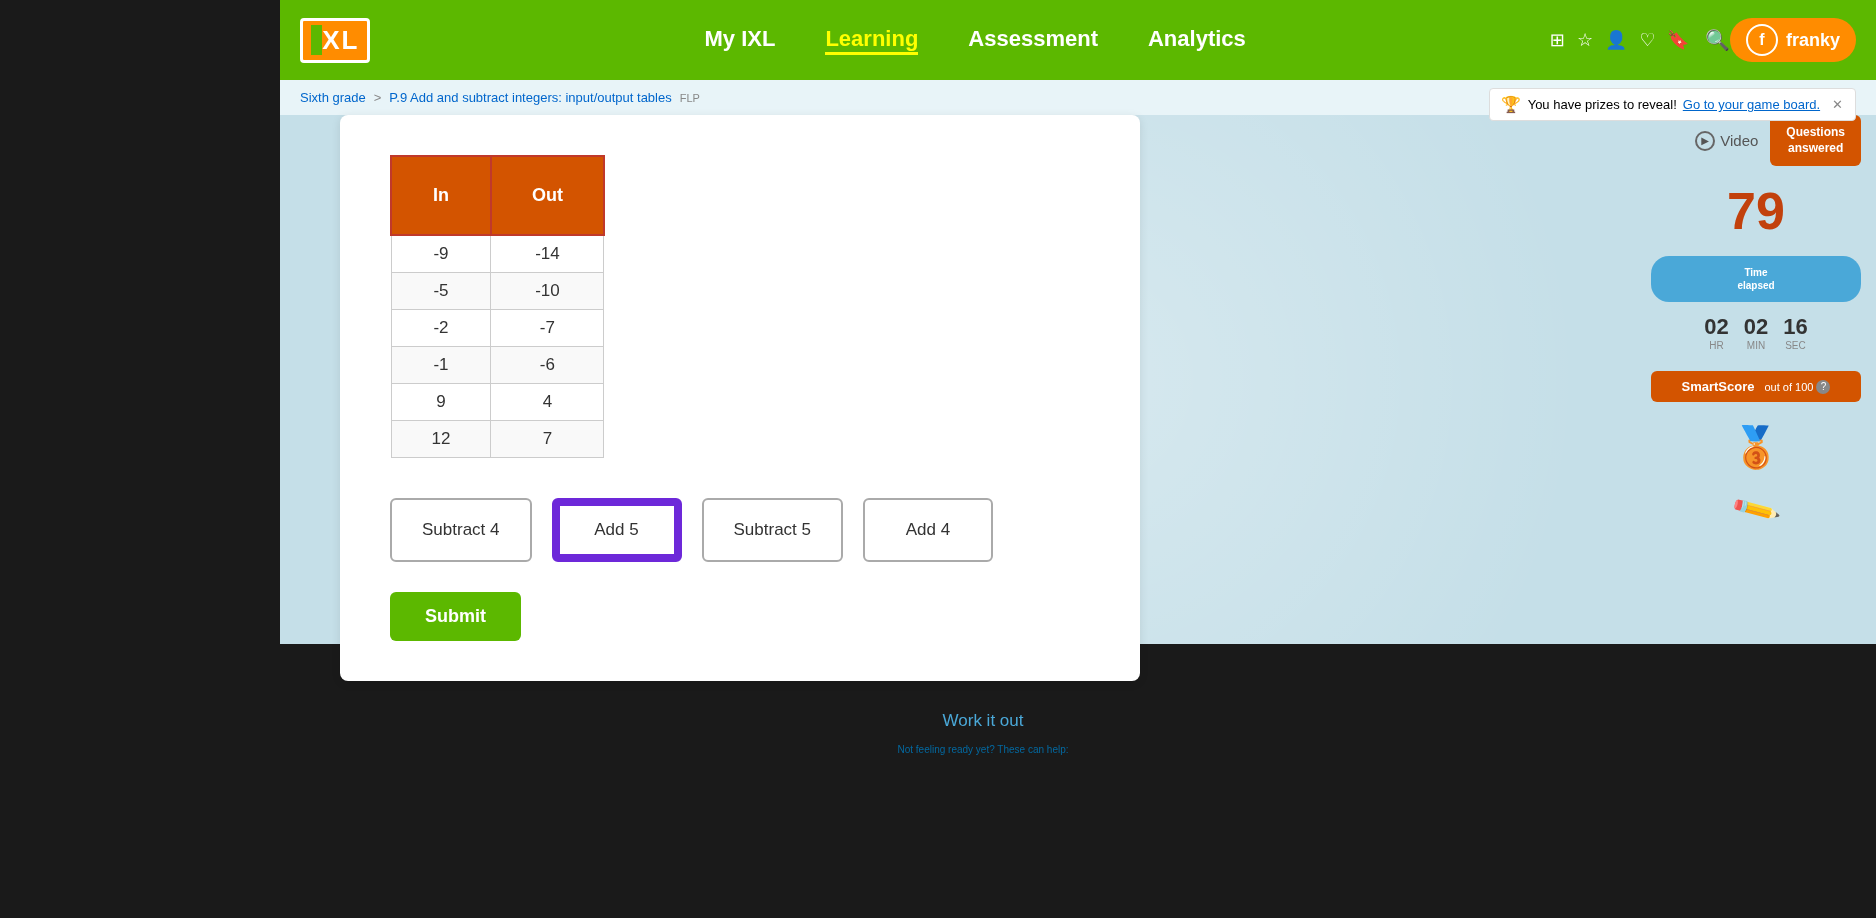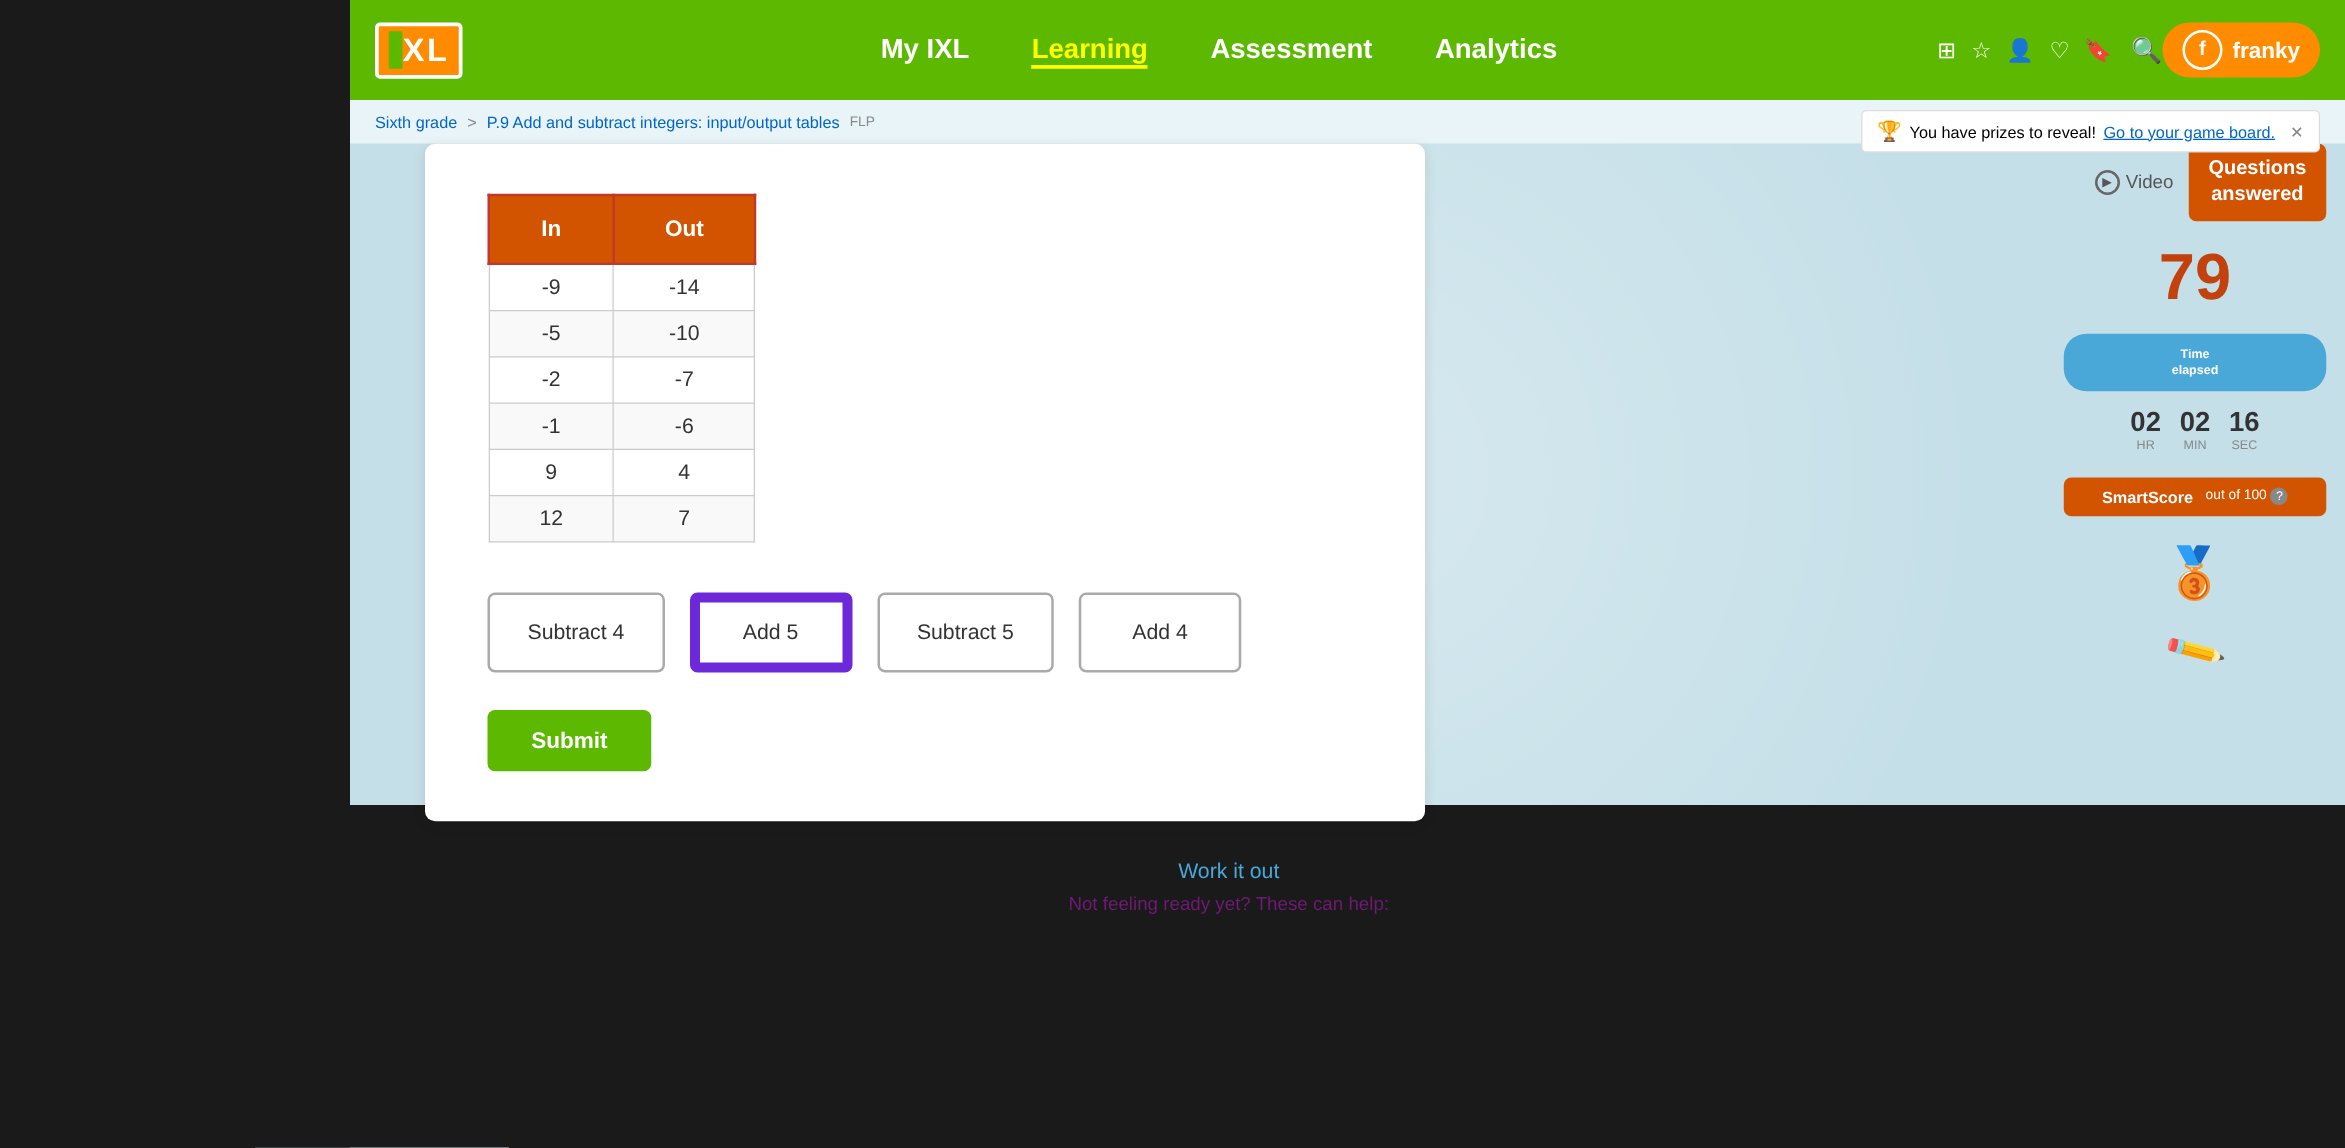--- a/index.html
+++ b/index.html
@@ -204,21 +204,21 @@
     .io-table {
       border-collapse: collapse;
       margin-bottom: 40px;
     }
 
     .io-table th {
       background: #d35400;
       color: white;
       font-weight: bold;
       font-size: 18px;
-      padding: 16px 40px;
+      padding: 28px 40px;
       text-align: center;
       border: 2px solid #c0392b;
     }
 
     .io-table td {
       text-align: center;
       padding: 8px 40px;
       font-size: 17px;
       color: #333;
       border: 1px solid #ccc;
@@ -272,22 +272,22 @@
 
     .work-it-out-link {
       color: #4aa8d8;
       font-size: 17px;
       cursor: pointer;
       display: block;
       margin-bottom: 8px;
     }
 
     .not-ready {
-      color: #701a75;
-      font-size: 15px;
+      color: #0369a1;
+      font-size: 10px;
     }
 
     
     .right-panel {
       position: absolute;
       top: 115px;
       right: 15px;
       width: 210px;
     }
 
@@ -318,21 +318,21 @@
       justify-content: center;
       font-size: 10px;
     }
 
     .questions-answered-btn {
       background: #d35400;
       color: white;
       border: none;
       border-radius: 6px;
       padding: 10px 16px;
-      font-size: 16px;
+      font-size: 12px;
       font-weight: bold;
       cursor: pointer;
       text-align: center;
       line-height: 1.3;
     }
 
     .score-count {
       text-align: center;
       font-size: 52px;
       font-weight: bold;

